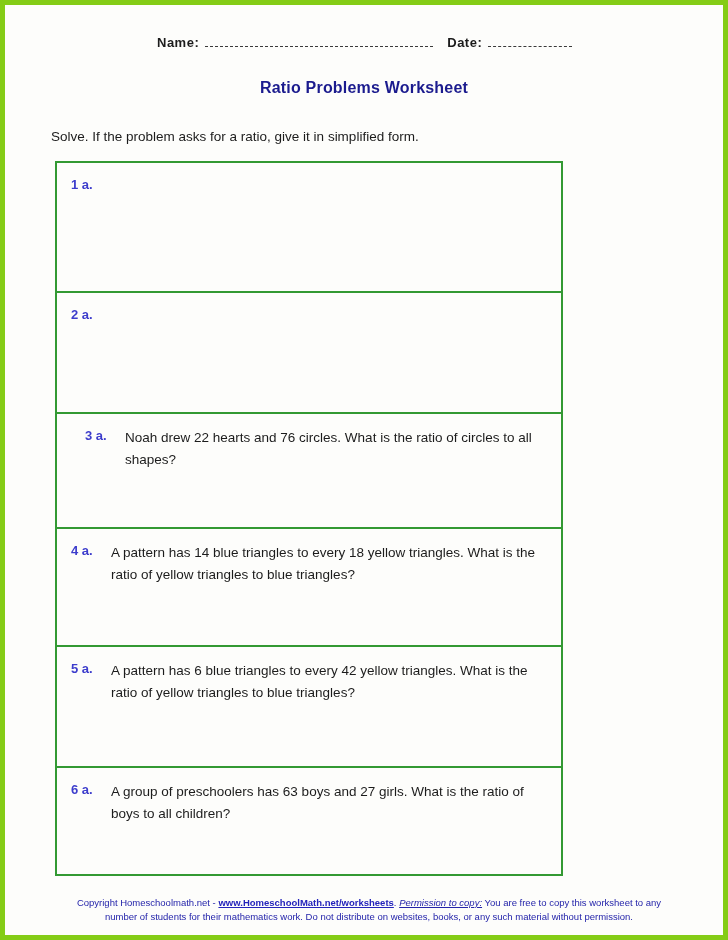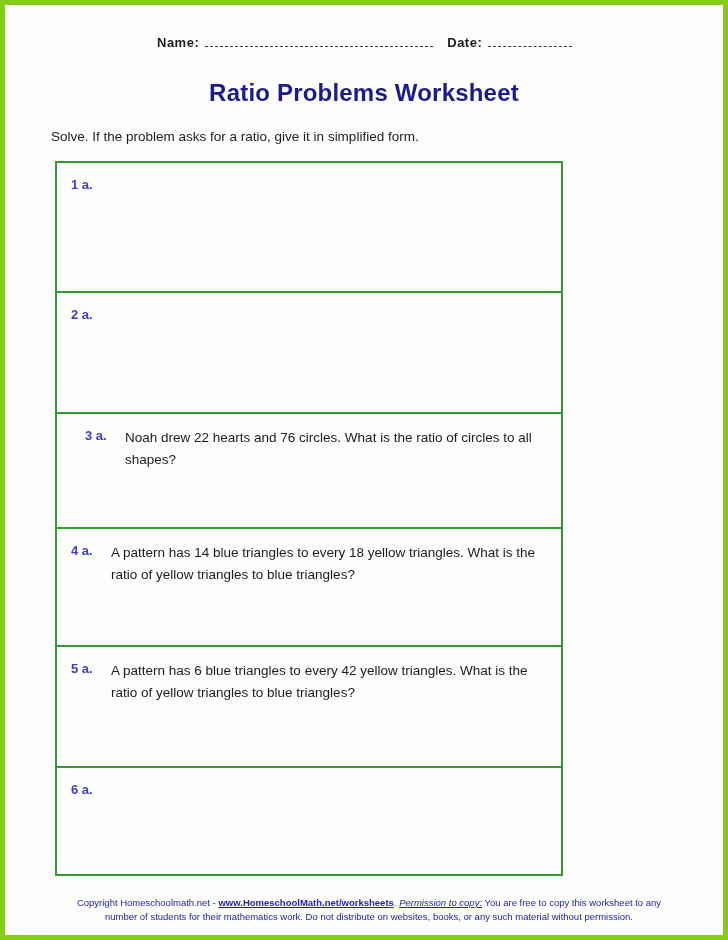--- a/index.html
+++ b/index.html
@@ -26,21 +26,21 @@
     vertical-align:baseline;
     margin-left:6px;
   }
   .name-line { width:228px; margin-right:14px; }
   .date-line { width:84px; }
 
   
   .title {
     position:absolute; top:74px; left:0; width:100%;
     text-align:center;
-    font-size:24px; font-weight:bold;
+    font-size:16px; font-weight:bold;
     color:#1b1b8e;
     letter-spacing:0.2px;
   }
 
   
   .instructions {
     position:absolute; top:124px; left:46px;
     font-size:13.5px;
   }
 
@@ -121,20 +121,21 @@
     <div class="problem-row">
       <div class="problem-number">4 a.</div>
       <div class="problem-text">A pattern has 14 blue triangles to every 18 yellow triangles. What is the ratio of yellow triangles to blue triangles?</div>
     </div>
     <div class="problem-row">
       <div class="problem-number">5 a.</div>
       <div class="problem-text">A pattern has 6 blue triangles to every 42 yellow triangles. What is the ratio of yellow triangles to blue triangles?</div>
     </div>
     <div class="problem-row">
       <div class="problem-number">6 a.</div>
+      <div class="problem-text">A group of preschoolers has 63 boys and 27 girls. What is the ratio of boys to all children?</div>
     </div>
   </div>
 
   <div class="footer">
     <span>Copyright Homeschoolmath.net - </span><span class="footer-link">www.HomeschoolMath.net/worksheets</span><span>.  </span><span class="footer-italic">Permission to copy:</span><span> You are free to copy this worksheet to any number of students for their mathematics work. Do not distribute on websites, books, or any such material without permission.</span>
   </div>
 
 </div>
 
 </body></html>

